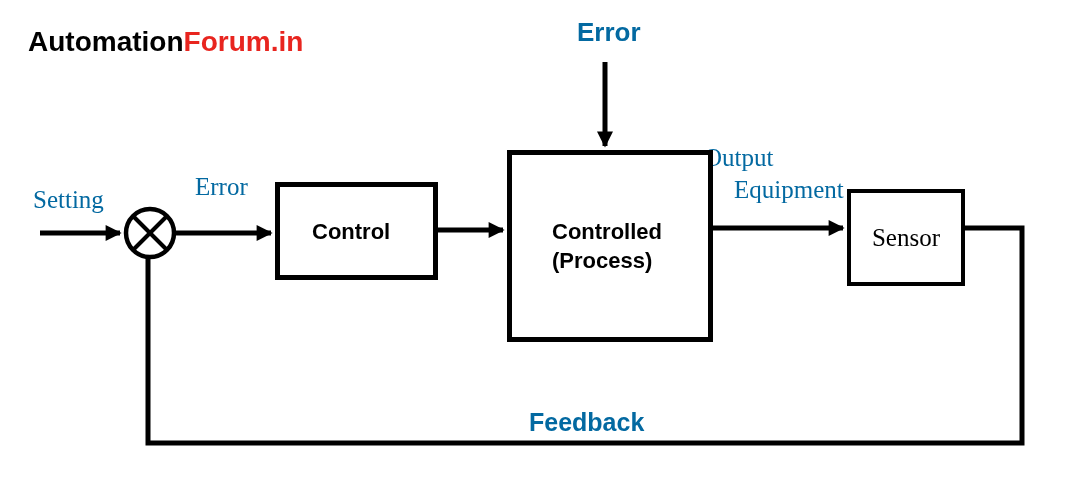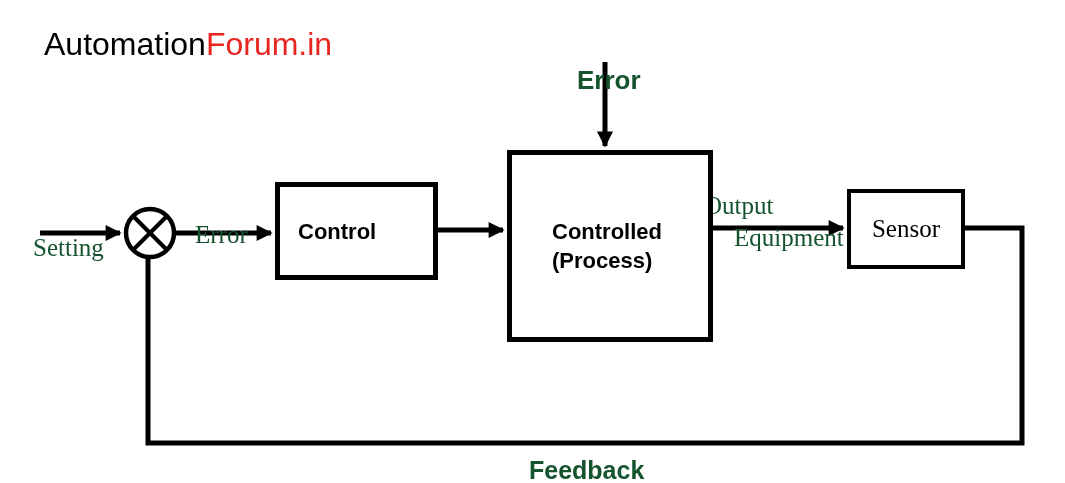--- a/index.html
+++ b/index.html
@@ -17,34 +17,33 @@
   }
   .diagram-svg {
     position: absolute;
     left: 0;
     top: 0;
     width: 1065px;
     height: 483px;
   }
   .logo {
     position: absolute;
-    left: 44px;
+    left: 28px;
     top: 26px;
-    font-weight: normal;
-    font-size: 32px;
+    font-weight: bold;
+    font-size: 28px;
     color: #000000;
     letter-spacing: 0px;
   }
   .logo .accent { color: #e8251f; }
 
   .lbl {
     position: absolute;
-    color: #14532d;
+    color: #0369a1;
     white-space: nowrap;
-    margin-top: 48px;
   }
   .serif {
     font-family: "Liberation Serif", serif;
     font-size: 25px;
     font-weight: normal;
   }
   .boldlbl {
     font-family: "Liberation Sans", sans-serif;
     font-weight: bold;
     font-size: 25px;
@@ -58,40 +57,40 @@
     display: flex;
     flex-direction: column;
     justify-content: center;
     color: #000000;
   }
   .box-ce {
     left: 275px;
     top: 182px;
     width: 163px;
     height: 98px;
-    padding-left: 18px;
+    padding-left: 32px;
     font-weight: bold;
     font-size: 22px;
     line-height: 29px;
   }
   .box-cs {
     left: 507px;
     top: 150px;
     width: 206px;
     height: 192px;
     padding-left: 40px;
     font-weight: bold;
     font-size: 22px;
     line-height: 29px;
   }
   .box-sensor {
     left: 847px;
     top: 189px;
     width: 118px;
-    height: 80px;
+    height: 97px;
     border-width: 4px;
     align-items: center;
     font-family: "Liberation Serif", serif;
     font-size: 25px;
   }
   .box span { display: block; }
 </style>
 </head>
 <body>
 

